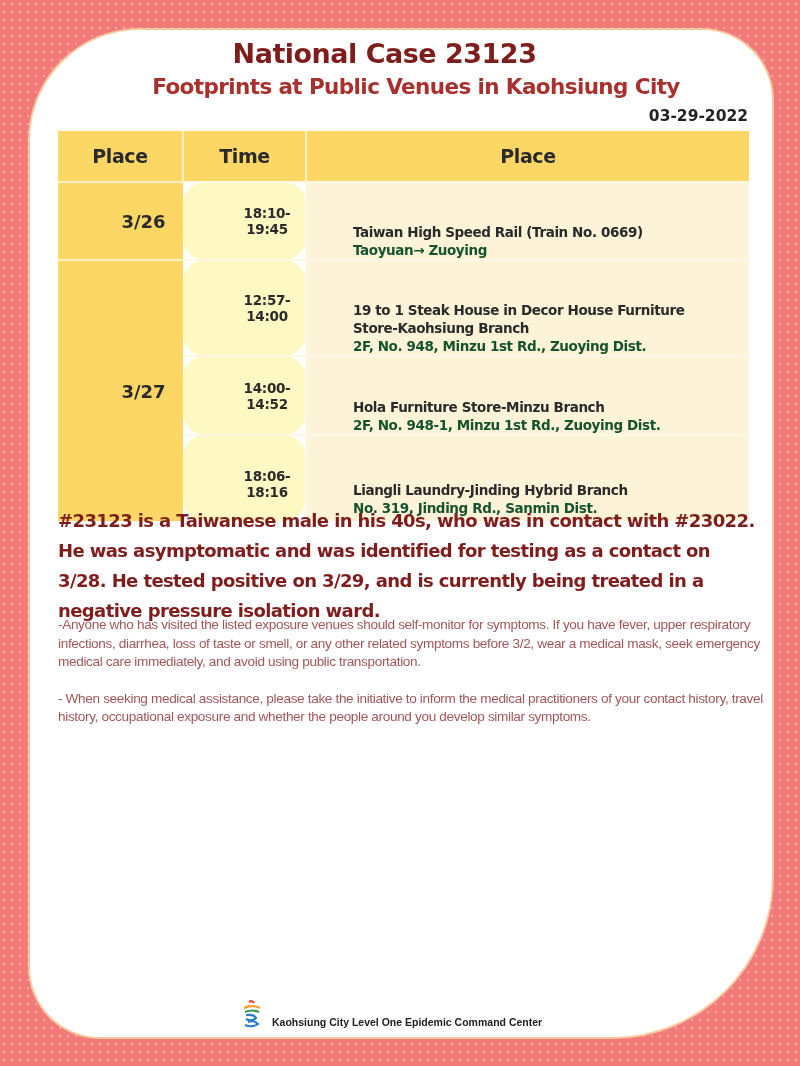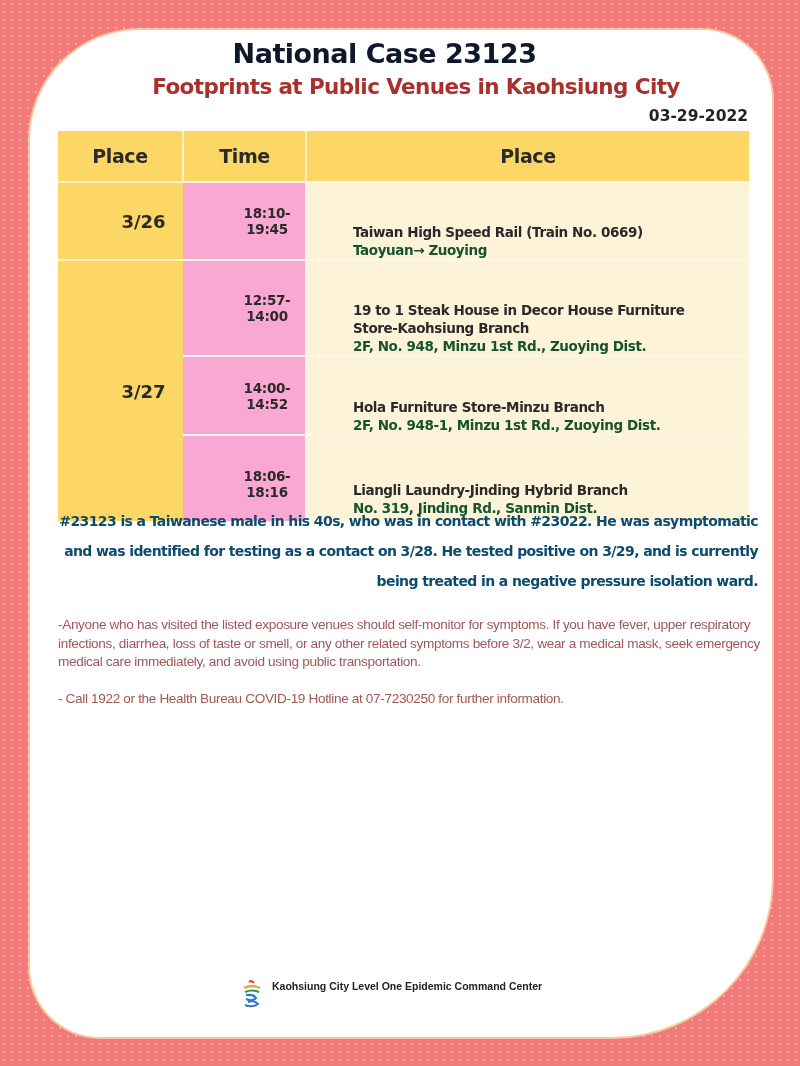--- a/index.html
+++ b/index.html
@@ -19,21 +19,21 @@
       border-radius: 170px 60px 170px 60px / 170px 60px 170px 60px;
       border-top-left-radius: 110px;
       border-top-right-radius: 70px;
       border-bottom-right-radius: 160px;
       border-bottom-left-radius: 70px;
       box-shadow: 0 0 0 2px #f6c9a0;
     }
     .title-main {
       position: absolute; left: 0; top: 38px; width: 769px;
       text-align: center;
-      color: #0f172a;
+      color: #7f1d1d;
       font-family: "DejaVu Sans", sans-serif;
       font-weight: bold;
       font-size: 27px;
       letter-spacing: -0.5px;
     }
     .title-sub {
       position: absolute; left: 0; top: 74px; width: 800px;
       text-align: center;
       color: #a8312d;
       font-family: "DejaVu Sans", sans-serif;
@@ -68,62 +68,62 @@
     .td-date {
       background: #fdd766;
       width: 125px;
       text-align: center;
       font-weight: bold;
       font-size: 18px;
       color: #2a2a2a;
       border-top: 2px solid #fff1c6;
     }
     .td-time {
-      background: #f9a8d4;
+      background: #fef9c3;
       width: 123px;
       text-align: center;
       font-weight: bold;
       font-size: 13.5px;
       color: #2a2a2a;
       border-right: 2px solid #fff8e6;
       border-top: 2px solid #fff8e6;
       letter-spacing: -0.3px;
+      border-radius: 22px;
     }
     .td-place {
       background: #fdf3d8;
       padding-left: 18px;
       border-top: 2px solid #fff8e6;
       font-size: 13.5px;
       letter-spacing: -0.4px;
       line-height: 18px;
     }
     .place-name { color: #2a2a2a; font-weight: bold; display: block; margin-top: 40px; }
     .place-addr { color: #14532d; font-weight: bold; display: block; }
     .summary {
       position: absolute; left: 58px; top: 506px; width: 700px;
       font-family: "DejaVu Sans", sans-serif;
       font-weight: bold;
-      font-size: 14px;
+      font-size: 18px;
       line-height: 30px;
-      color: #0c4a6e;
+      color: #7f1d1d;
       letter-spacing: -0.6px;
-      text-align: right;
     }
     .notes {
       position: absolute; left: 58px; top: 616px; width: 708px;
       font-family: "Liberation Sans", sans-serif;
       font-size: 13.6px;
       line-height: 18.5px;
       color: #a0575a;
       letter-spacing: -0.35px;
     }
     .notes p { margin-bottom: 18px; }
     .footer {
-      position: absolute; left: 240px; top: 980px;
-      display: flex; align-items: flex-start; gap: 8px;
+      position: absolute; left: 240px; top: 1000px;
+      display: flex; align-items: flex-end; gap: 8px;
     }
     .footer-logo { width: 24px; height: 28px; }
     .footer-text {
       font-family: "Liberation Sans", sans-serif;
       font-weight: bold;
       font-size: 10.5px;
       color: #222;
     }
   </style>
 </head>
@@ -174,21 +174,21 @@
         <span class="place-addr">No. 319, Jinding Rd., Sanmin Dist.</span>
       </td>
     </tr>
   </tbody>
 </table>
 
 <div class="summary">#23123 is a Taiwanese male in his 40s, who was in contact with #23022. He was asymptomatic and was identified for testing as a contact on 3/28. He tested positive on 3/29, and is currently being treated in a negative pressure isolation ward.</div>
 
 <div class="notes">
   <p>-Anyone who has visited the listed exposure venues should self-monitor for symptoms. If you have fever, upper respiratory infections, diarrhea, loss of taste or smell, or any other related symptoms before 3/2, wear a medical mask, seek emergency medical care immediately, and avoid using public transportation.</p>
-  <p>- Call 1922 or the Health Bureau COVID-19 Hotline at 07-7230250 for further information.</p>
+  <p>-  When seeking medical assistance, please take the initiative to inform the medical practitioners of your contact history, travel history, occupational exposure and whether the people around you develop similar symptoms.</p>
 </div>
 
 <div class="footer">
   <span class="footer-logo">
     <svg width="24" height="28" viewBox="0 0 24 28">
       <path d="M9 2 Q12 0 14 3" stroke="#e9463f" stroke-width="2.2" fill="none"></path>
       <path d="M4 8 Q12 4 20 8" stroke="#f3a33a" stroke-width="2.4" fill="none"></path>
       <path d="M5 12 Q12 9 19 12" stroke="#2e9a4b" stroke-width="2" fill="none"></path>
       <path d="M6 15 Q14 14 16 18 Q12 22 6 19" stroke="#2a7cc7" stroke-width="2.2" fill="none"></path>
       <path d="M8 22 Q14 20 18 24 Q12 28 5 25" stroke="#2a7cc7" stroke-width="2" fill="none"></path>

